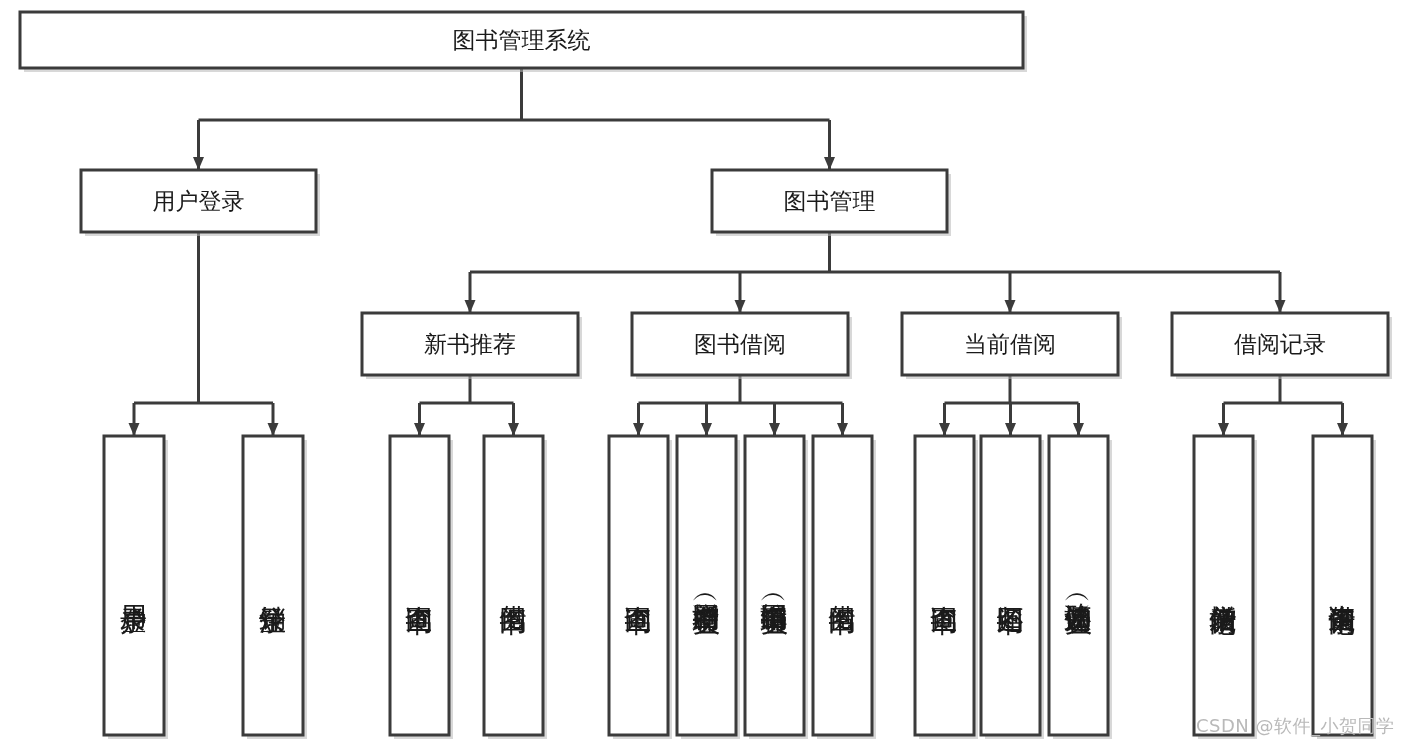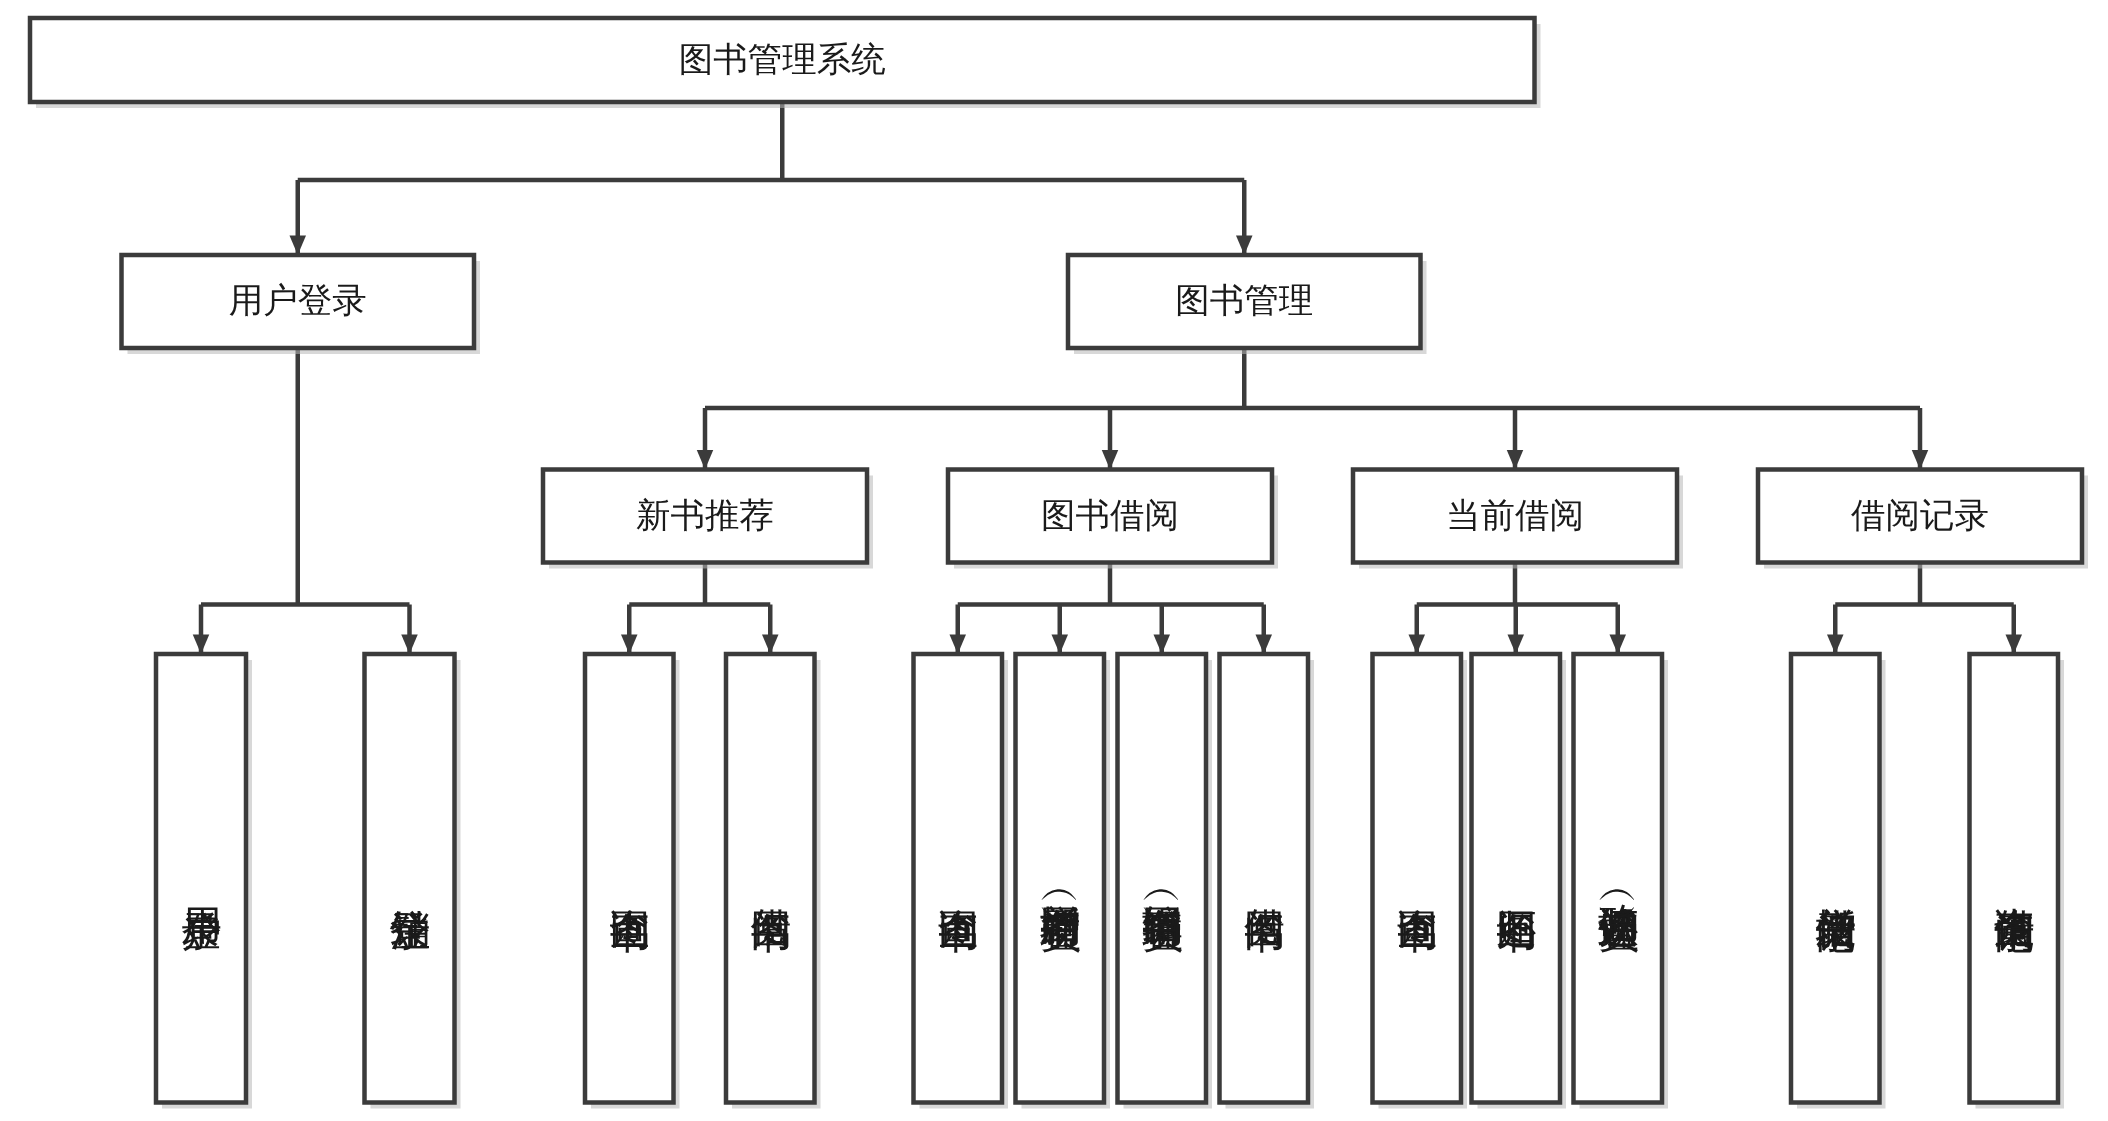--- a/index.html
+++ b/index.html
@@ -196,13 +196,14 @@
       <div class="leaf-label" style="left: 609px; top: 436px; width: 59px; height: 299px;">查询图书</div>
       <div class="leaf-label" style="left: 677px; top: 436px; width: 59px; height: 299px;">新增图书（管理员）</div>
       <div class="leaf-label" style="left: 745px; top: 436px; width: 59px; height: 299px;">编辑图书（管理员）</div>
       <div class="leaf-label" style="left: 813px; top: 436px; width: 59px; height: 299px;">借阅图书</div>
       <div class="leaf-label" style="left: 915px; top: 436px; width: 59px; height: 299px;">查询图书</div>
       <div class="leaf-label" style="left: 981px; top: 436px; width: 59px; height: 299px;">归还图书</div>
       <div class="leaf-label" style="left: 1049px; top: 436px; width: 59px; height: 299px;">确认归还（管理员）</div>
       <div class="leaf-label" style="left: 1194px; top: 436px; width: 59px; height: 299px;">新增借阅记录</div>
       <div class="leaf-label" style="left: 1313px; top: 436px; width: 59px; height: 299px;">查询借阅记录</div>
     </div>
+  <div class="watermark" style="left: 1196px; top: 714px;">CSDN @软件_小贺同学</div>
 </div>
 
 </body></html>

